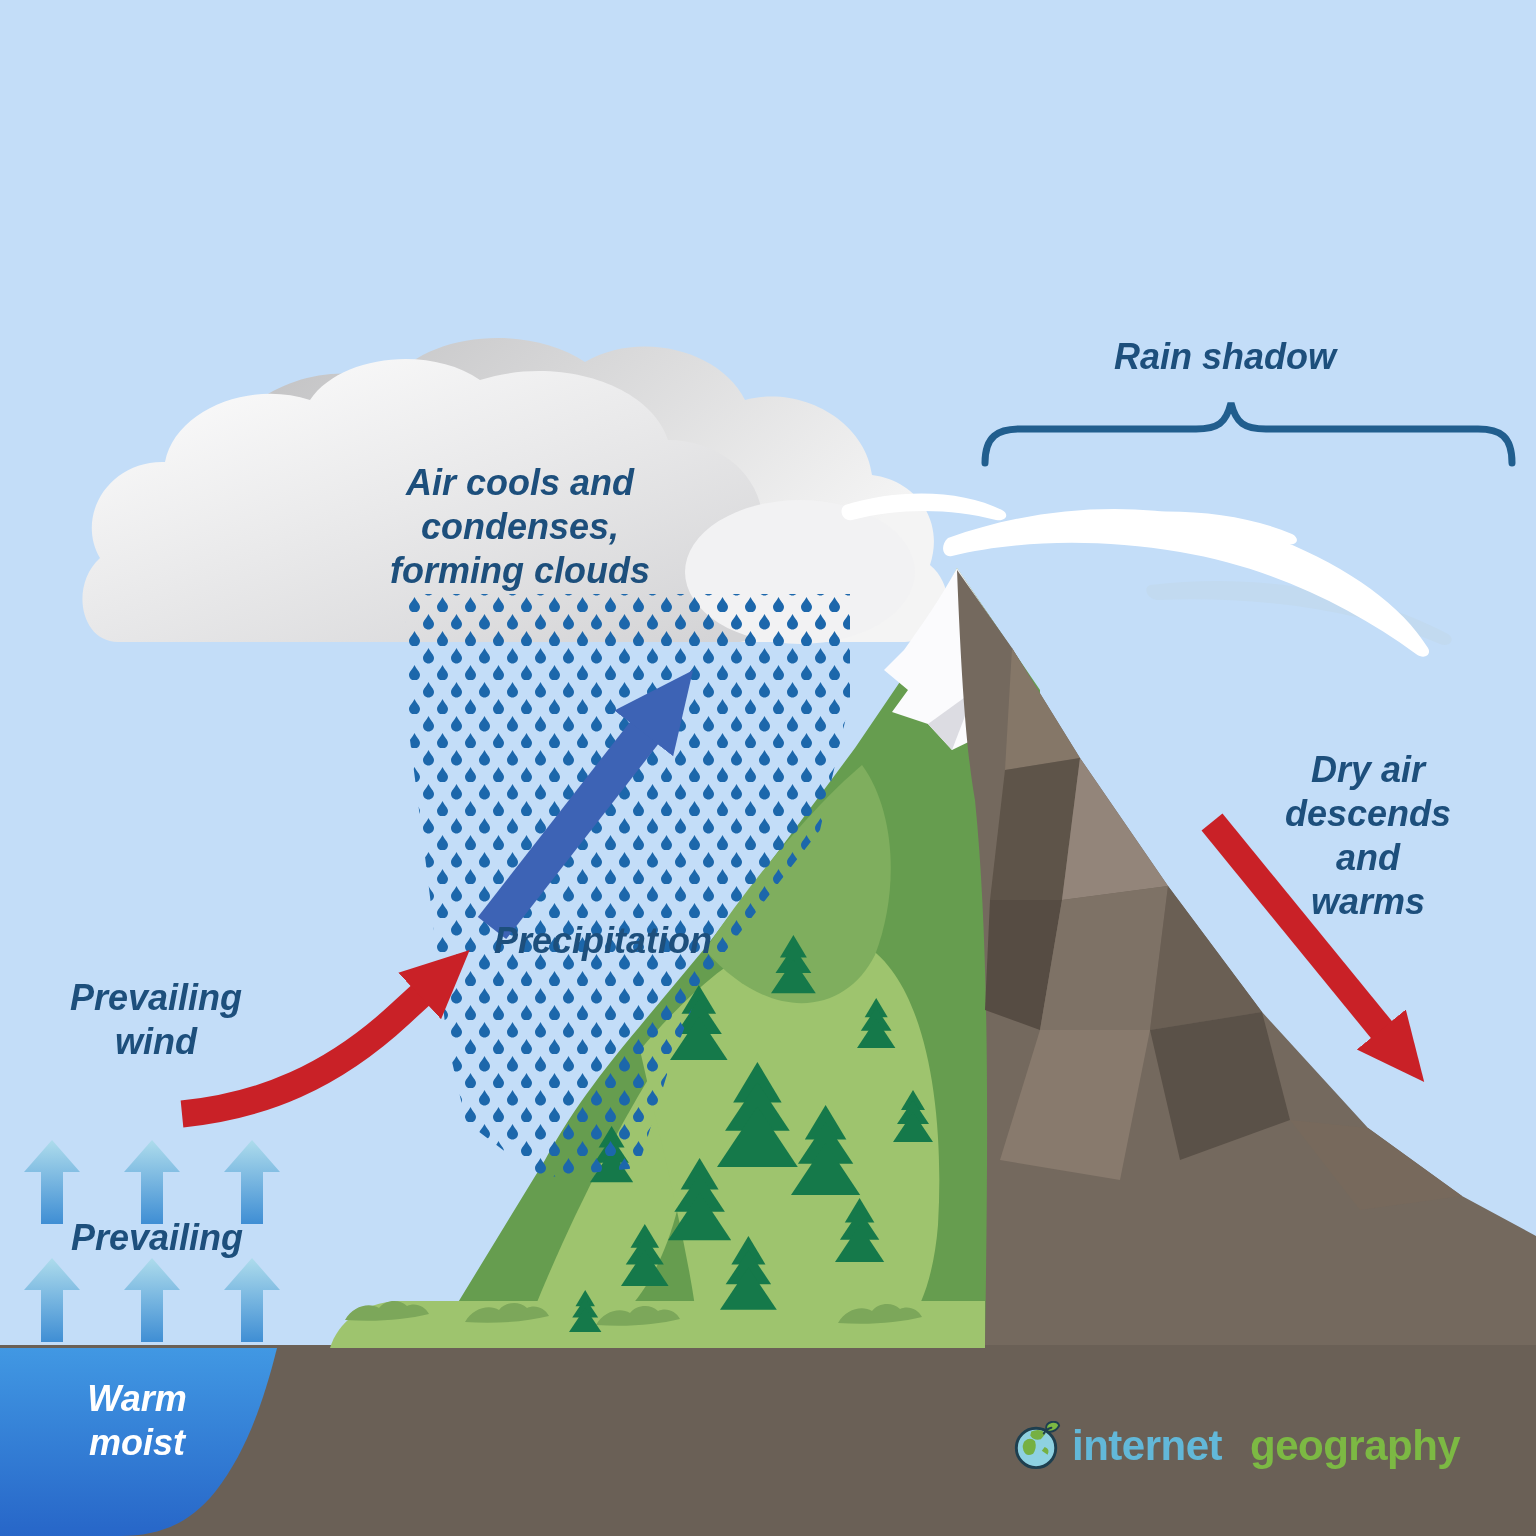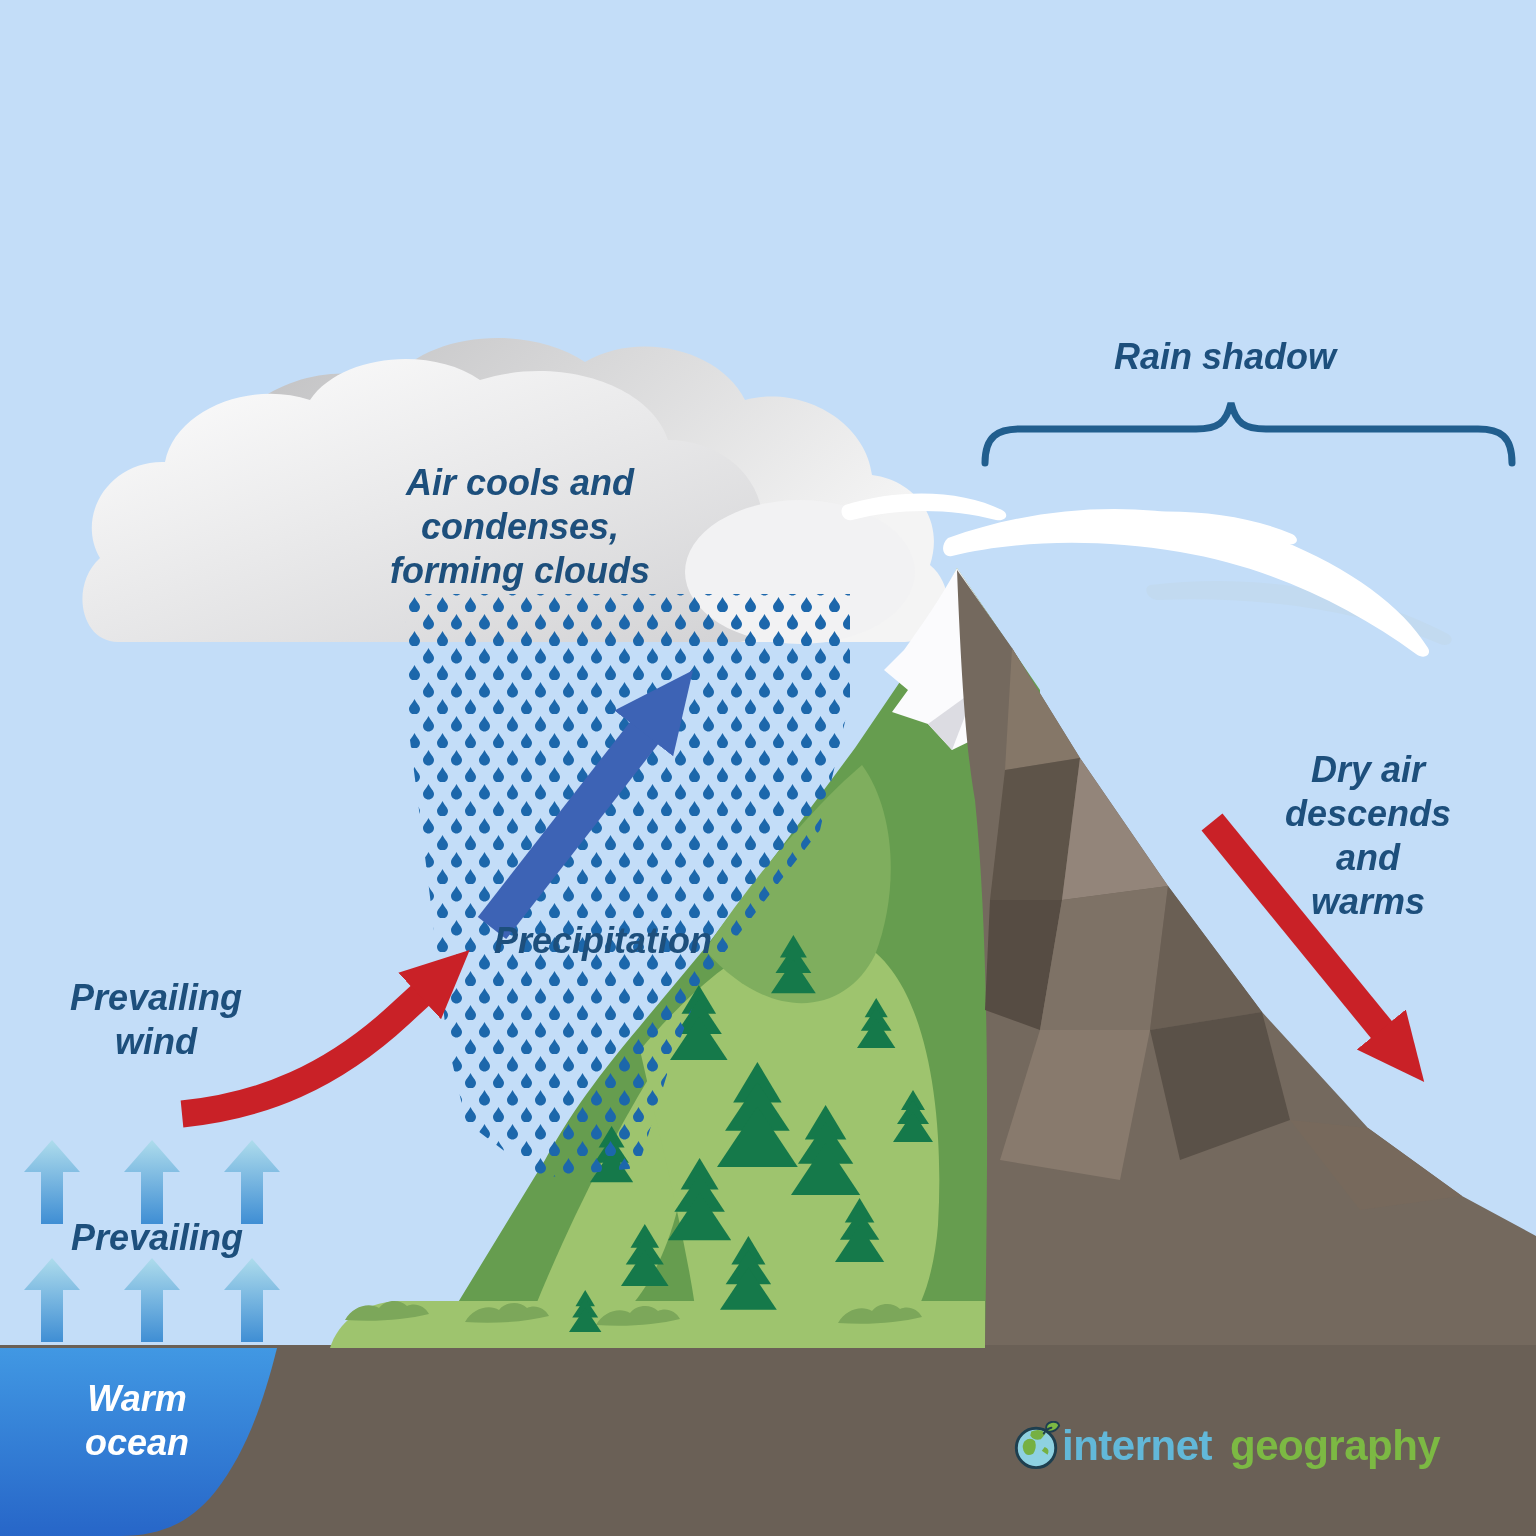--- a/index.html
+++ b/index.html
@@ -18,21 +18,21 @@
   #lb-rain-shadow{left:1225px;top:357px;}
   #lb-cloud{left:520px;top:527px;}
   #lb-warm-moist{left:190px;top:781px;}
   #lb-prevailing{left:156px;top:1020px;}
   #lb-evaporation{left:157px;top:1238px;}
   #lb-precipitation{left:603px;top:941px;}
   #lb-warm-ocean{left:137px;top:1421px;color:var(--ocean-text);}
   #lb-dry-air{left:1368px;top:824px;margin-top:12px;}
   .logo{
     position:absolute;left:1012px;top:1420px;height:52px;
-    display:flex;align-items:center;
+    display:flex;align-items:center;gap:10px;
   }
   .logo .word{font-weight:700;font-size:42px;letter-spacing:-0.5px;}
   .logo .w1{color:var(--logo-blue);}
   .logo .w2{color:var(--logo-green);margin-left:18px;}
 </style>
 </head>
 <body>
 
 <div class="scene">
 
@@ -162,21 +162,21 @@
 
 <div class="label" id="lb-rain-shadow">Rain shadow</div>
 <div class="label" id="lb-cloud">Air cools and
 condenses,
 forming clouds</div>
 <div class="label" id="lb-prevailing">Prevailing
 wind</div>
 <div class="label" id="lb-evaporation">Prevailing</div>
 <div class="label" id="lb-precipitation">Precipitation</div>
 <div class="label" id="lb-warm-ocean">Warm
-ocean</div>
+moist</div>
 <div class="label" id="lb-dry-air">Dry air
 descends
 and warms</div>
 
 <div class="logo">
   <svg width="50" height="50" viewBox="0 0 52 52">
     <circle cx="25" cy="28" r="20.5" fill="#8ed1e1" stroke="#1e3f4f" stroke-width="3"></circle>
     <path d="M13,21 Q19,16 24,21 Q26,28 22,34 Q15,38 12,31 Q10,25 13,21 Z" fill="#76b043"></path>
     <path d="M20,11 Q29,7 35,13 L30,19 Q23,21 19,15 Z" fill="#76b043"></path>
     <path d="M34,27 Q40,29 37,35 L31,31 Z" fill="#76b043"></path>

